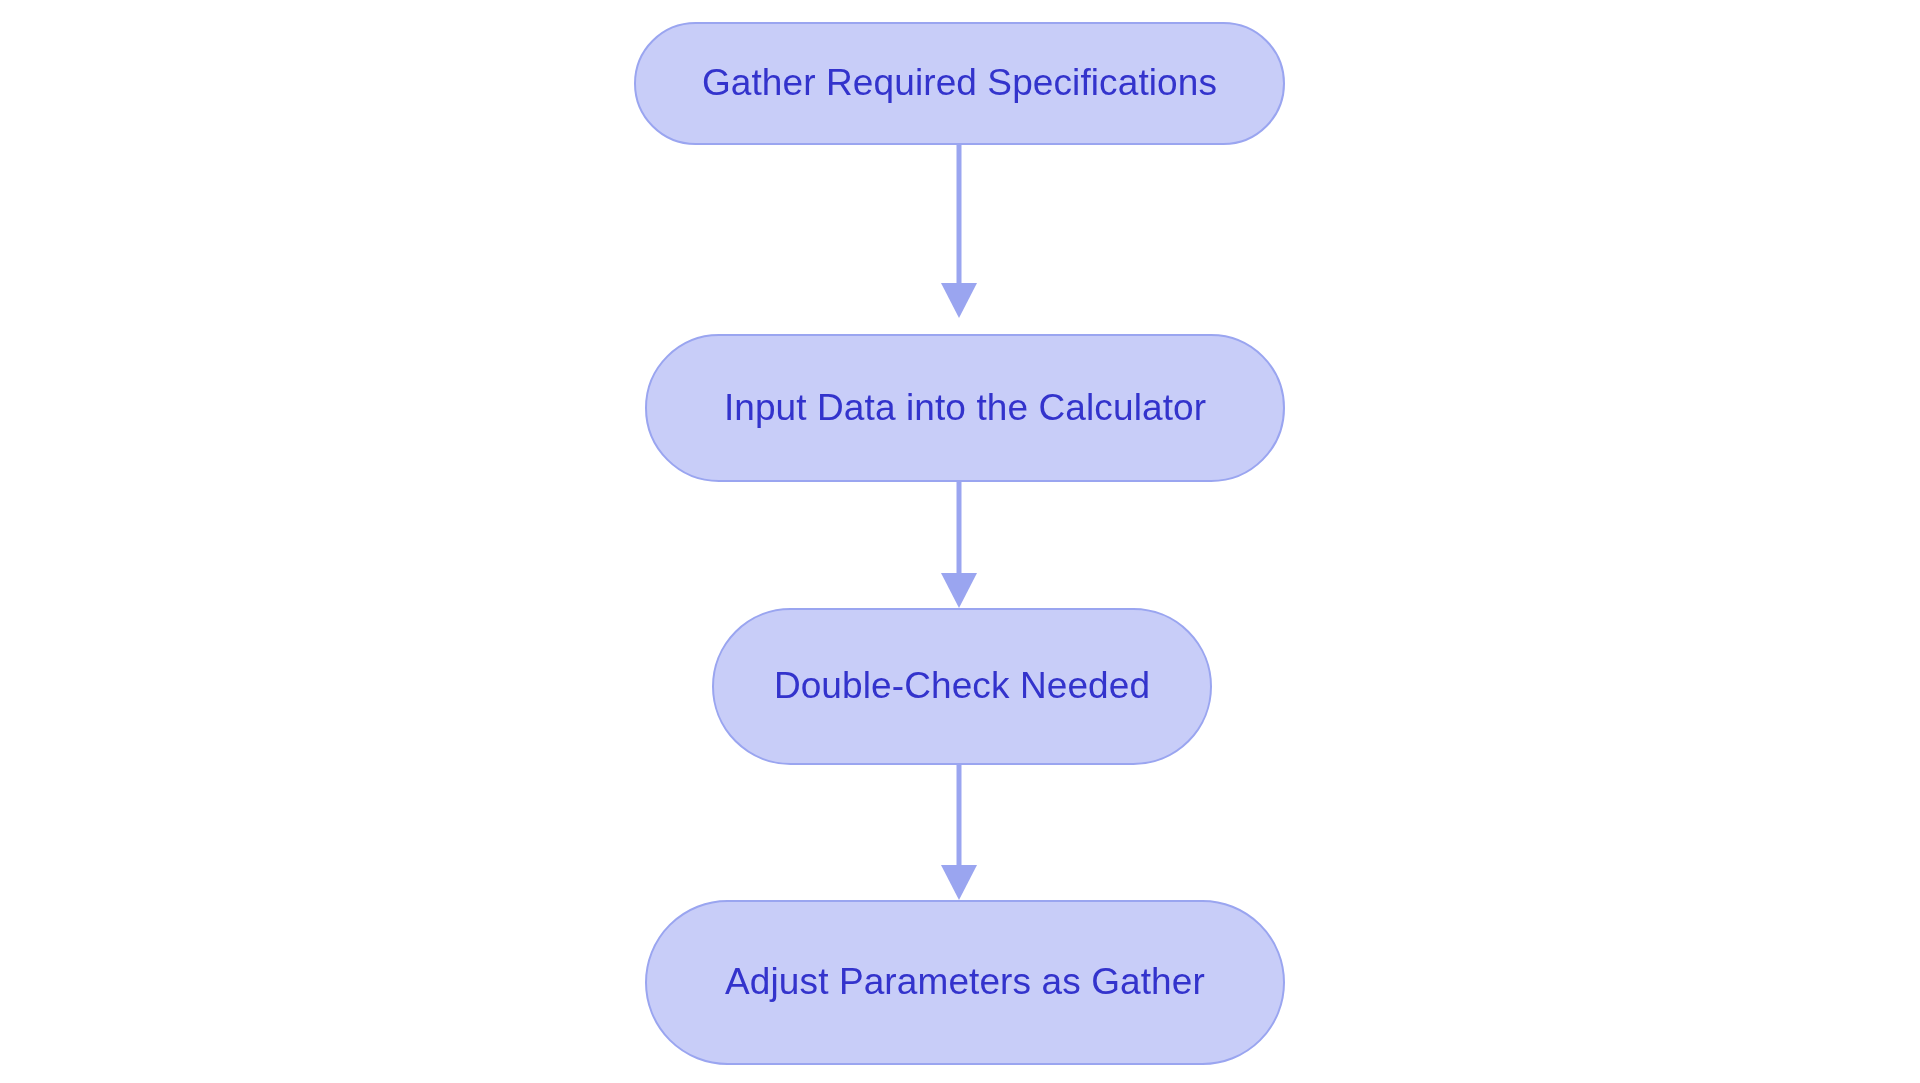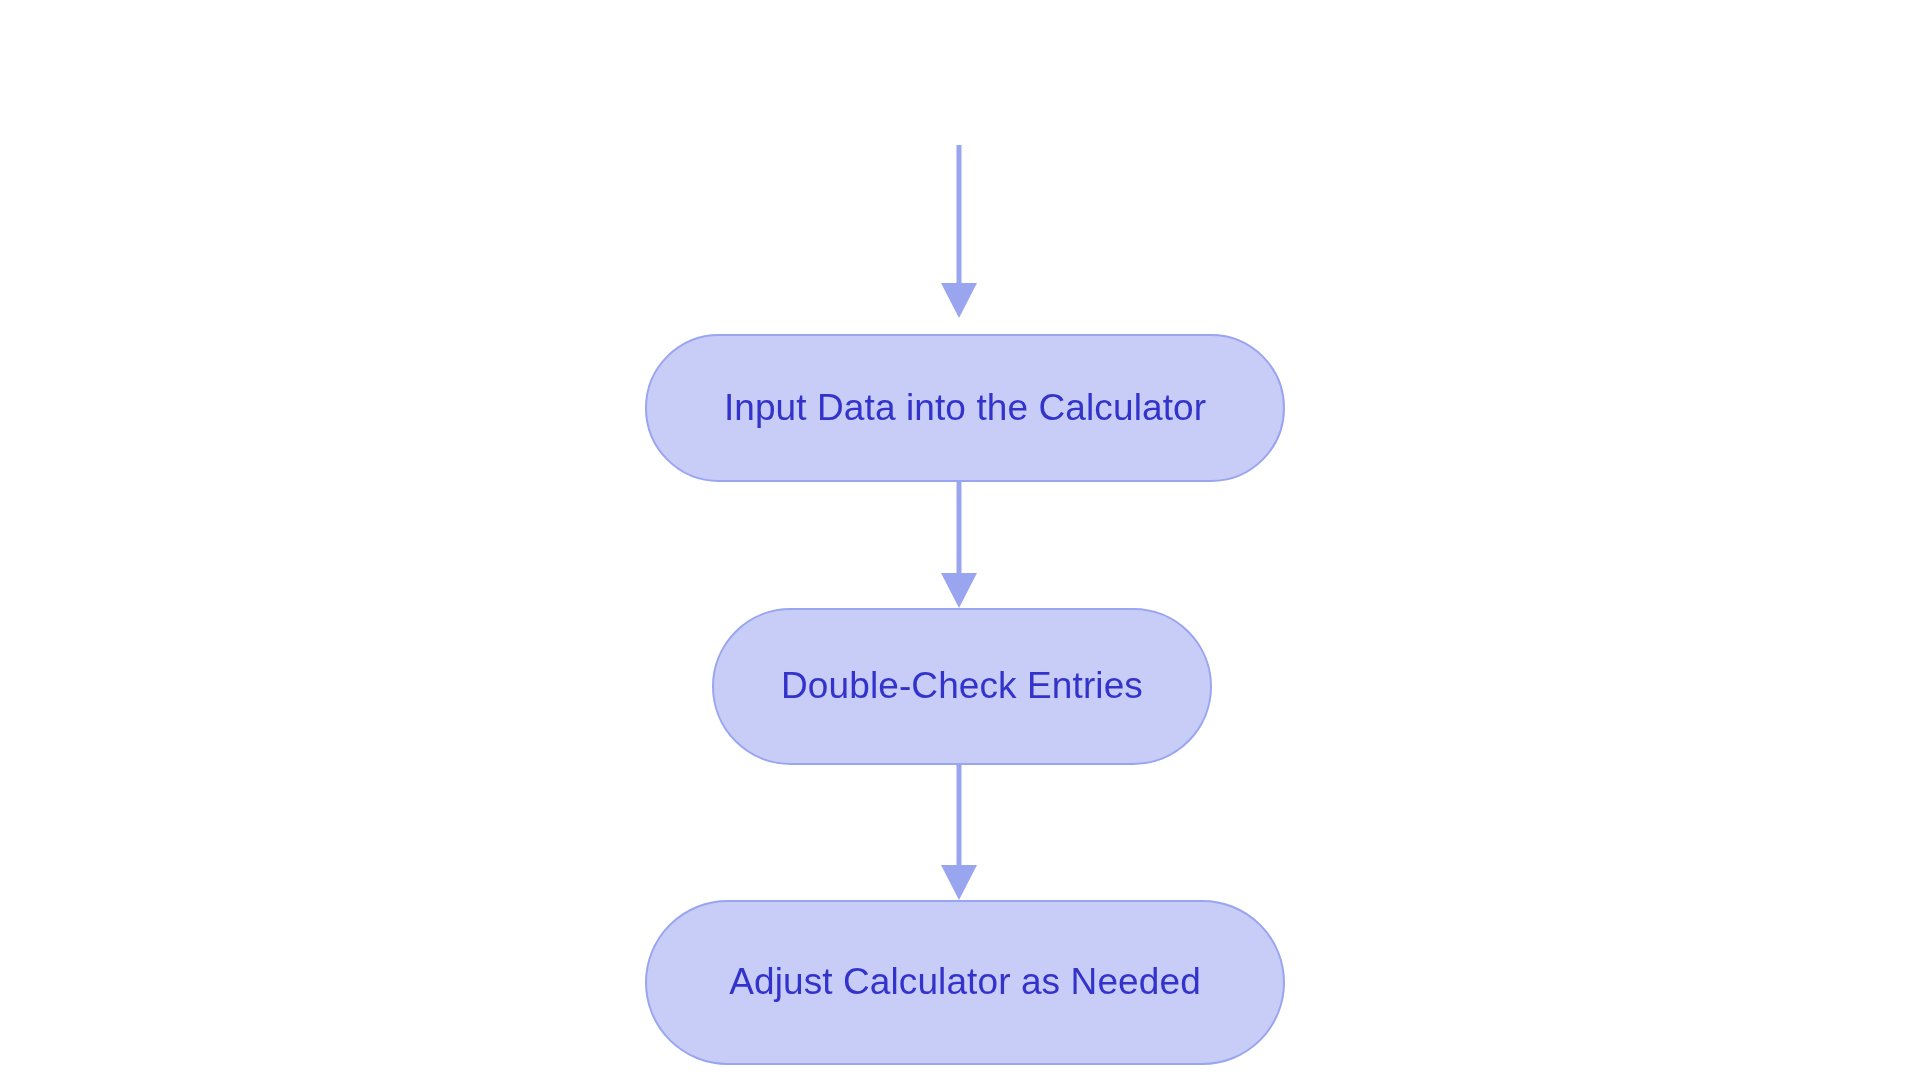--- a/index.html
+++ b/index.html
@@ -68,26 +68,29 @@
     </svg>
   </div>
 
   <div class="flow-edge" id="edge-3-wrap" style="left: 941px; top: 765px; width: 36px; height: 135px;">
     <svg id="edge-3-svg" viewBox="0 0 36 135" preserveAspectRatio="none" width="36" height="135">
       <line x1="18" y1="0" x2="18" y2="102" stroke="#9aa5f0" stroke-width="5"></line>
       <polygon points="0,100 36,100 18,135" fill="#9aa5f0"></polygon>
     </svg>
   </div>
 
+  <div class="flow-node" id="node-1-el" style="left: 634px; top: 22px; width: 651px; height: 123px; background: rgb(200, 205, 248); border-color: rgb(154, 165, 240); color: rgb(51, 51, 204);">
+    <span>Gather Required Specifications</span>
+  </div>
 
   <div class="flow-node" id="node-2-el" style="left: 645px; top: 334px; width: 640px; height: 148px; background: rgb(200, 205, 248); border-color: rgb(154, 165, 240); color: rgb(51, 51, 204);">
     <span>Input Data into the Calculator</span>
   </div>
 
   <div class="flow-node" id="node-3-el" style="left: 712px; top: 608px; width: 500px; height: 157px; background: rgb(200, 205, 248); border-color: rgb(154, 165, 240); color: rgb(51, 51, 204);">
-    <span>Double-Check Entries</span>
+    <span>Double-Check Needed</span>
   </div>
 
   <div class="flow-node" id="node-4-el" style="left: 645px; top: 900px; width: 640px; height: 165px; background: rgb(200, 205, 248); border-color: rgb(154, 165, 240); color: rgb(51, 51, 204);">
-    <span>Adjust Calculator as Needed</span>
+    <span>Adjust Parameters as Gather</span>
   </div>
 
 </div>
 
 </body></html>

